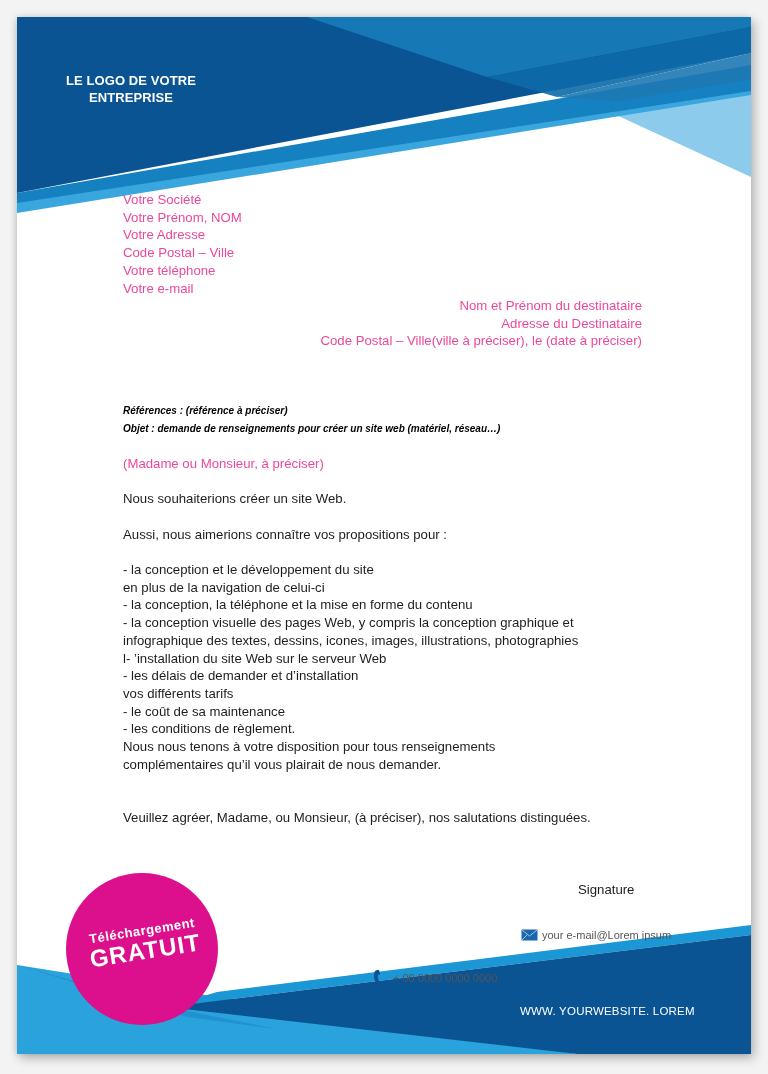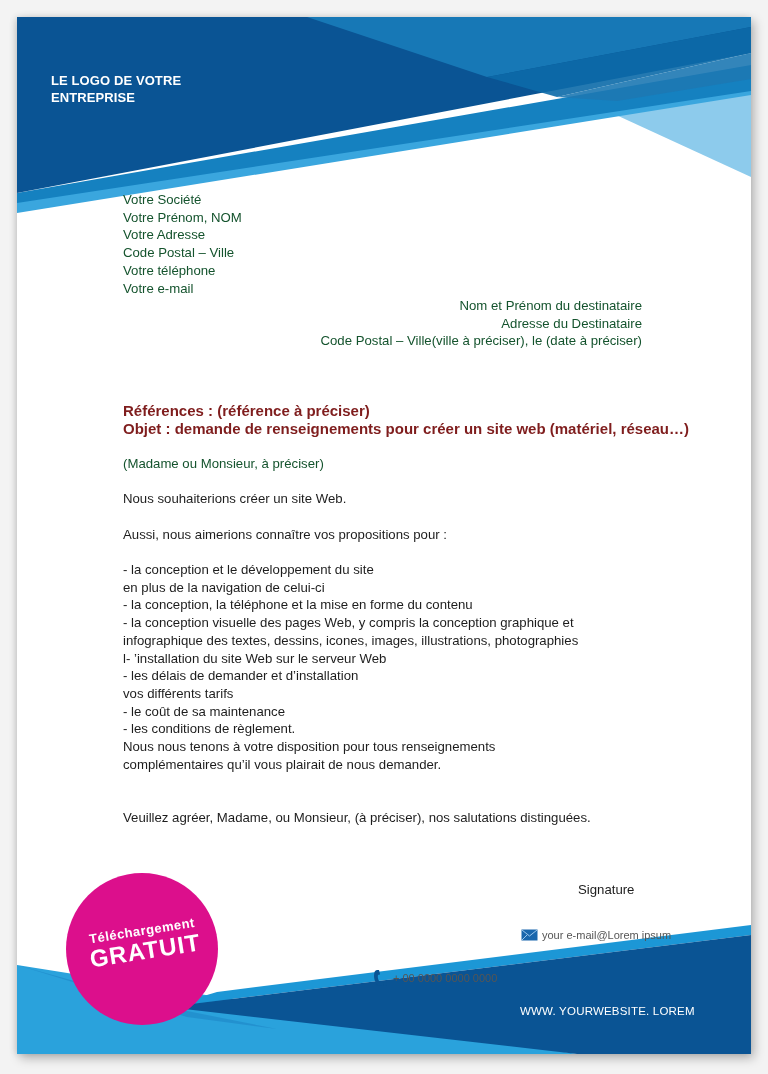--- a/index.html
+++ b/index.html
@@ -7,33 +7,33 @@
     width:768px; height:1074px; background:#f3f3f3; position:relative; overflow:hidden;
     font-family:"DejaVu Sans", "Liberation Sans", sans-serif;
   }
   .page {
     position:absolute; left:17px; top:17px; width:734px; height:1037px;
     background:#ffffff; overflow:hidden;
     box-shadow: 3px 4px 10px rgba(0,0,0,0.28), -2px 0 6px rgba(0,0,0,0.10);
   }
   .bg-svg { position:absolute; left:0; top:0; width:734px; height:1037px; }
   .logo {
-    position:absolute; left:34px; top:55px; width:160px; 
+    position:absolute; left:34px; top:55px; width:160px; text-align:center;
     color:#ffffff; font-weight:bold; font-size:13px; line-height:17px;
     font-family:"Liberation Sans", sans-serif; letter-spacing:0.1px;
   }
   .text {
     position:absolute; font-size:13.2px; line-height:17.7px;
     font-family:"Liberation Sans", sans-serif; white-space:nowrap;
   }
-  .blue { color:#14532d; }
+  .blue { color:#ec4899; }
   .dark { color:#1d1d1d; }
   .sender { left:106px; top:174px; }
   .recipient { right:109px; top:280px; text-align:right; }
-  .refs { left:106px; top:385px; font-weight:bold; color:#7f1d1d; font-size:15px; }
+  .refs { left:106px; top:385px; font-weight:bold; color:#000000; font-size:10px;font-style:italic; }
   .salutation { left:106px; top:438px; }
   .body1 { left:106px; top:473px; }
   .body2 { left:106px; top:509px; }
   .list { left:106px; top:544px; }
   .closing { left:106px; top:792px; }
   .signature { left:561px; top:864px; color:#1d1d1d; }
   .line { display:block; }
   .contact {
     position:absolute; top:912px; font-size:11px; color:#555;
     font-family:"Liberation Sans", sans-serif; display:flex; align-items:center;

